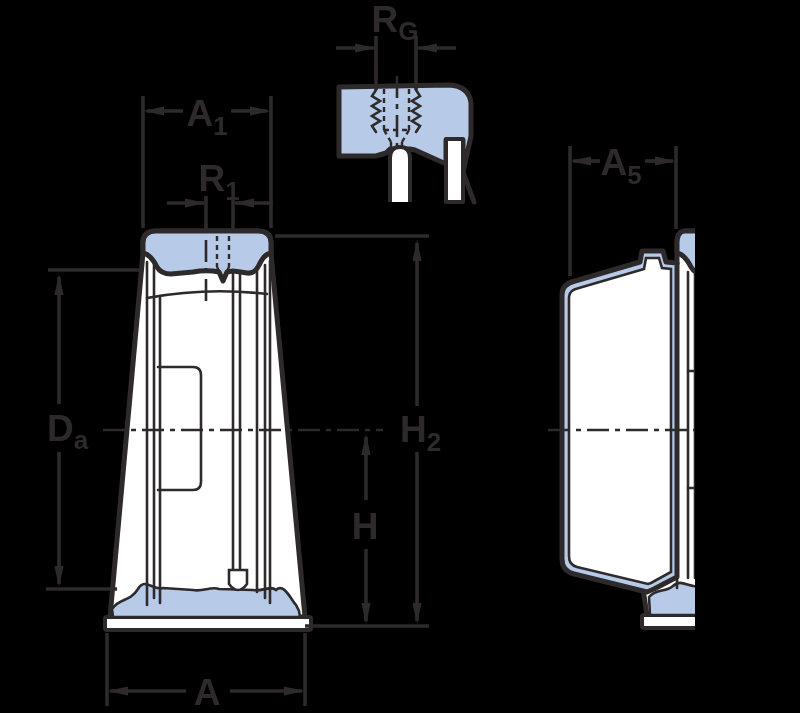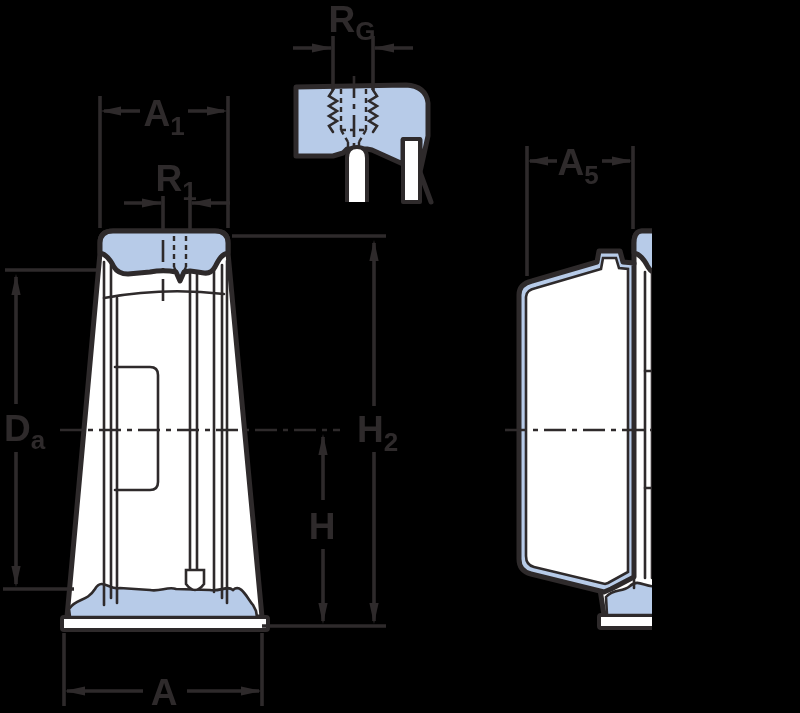--- a/index.html
+++ b/index.html
@@ -1,16 +1,16 @@
 <!DOCTYPE html>
 <html style="--bg: #000000; --line: #2e2a2b; --white: #ffffff; --blue: #b7cbe8;"><head>
 <meta charset="utf-8">
 <style>
   html,body{margin:0;padding:0;background:var(--bg,#000);}
-  .stage{width:652px;height:713px;overflow:hidden;}
+  .stage{width:652px;height:713px;overflow:hidden;margin-left:43px;}
   svg{display:block;}
   .out{stroke:var(--line,#2e2a2b);stroke-width:5;stroke-linejoin:round;stroke-linecap:round;fill:none;}
   .med{stroke:var(--line,#2e2a2b);stroke-width:4;stroke-linejoin:round;fill:none;}
   .thin{stroke:var(--line,#2e2a2b);stroke-width:2.6;fill:none;stroke-linecap:round;}
   .dim{stroke:var(--line,#2e2a2b);stroke-width:3.6;fill:none;stroke-linecap:butt;}
   .w{fill:var(--white,#ffffff);}
   .b{fill:var(--blue,#b7cbe8);}
   .cl{stroke:var(--line,#2e2a2b);stroke-width:2.6;fill:none;stroke-dasharray:22 6 5 6;}
   .dsh{stroke:var(--line,#2e2a2b);stroke-width:2.4;fill:none;stroke-dasharray:5 4;}
   text{font-family:"Liberation Sans","DejaVu Sans",sans-serif;font-weight:bold;fill:var(--line,#2e2a2b);}

